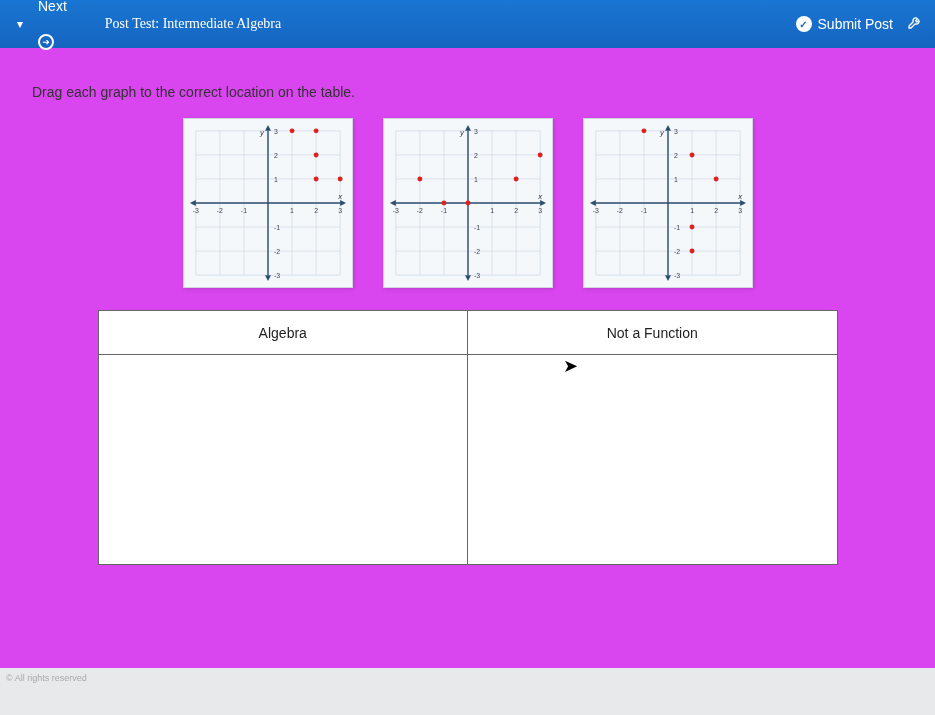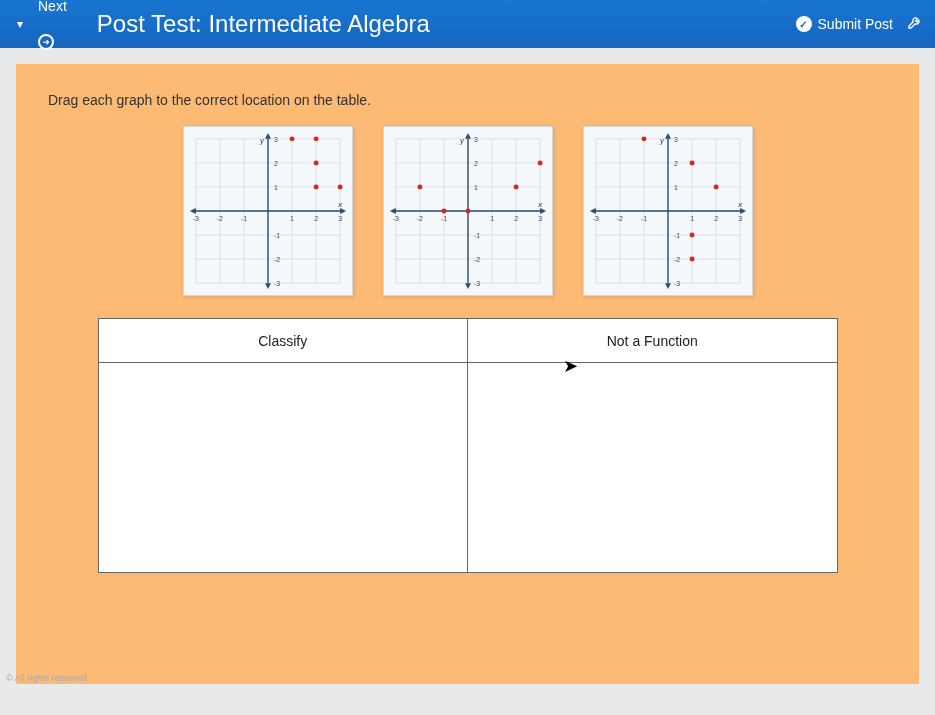--- a/index.html
+++ b/index.html
@@ -44,23 +44,24 @@
       display: inline-flex;
       width: 16px;
       height: 16px;
       border: 2px solid #fff;
       border-radius: 50%;
       align-items: center;
       justify-content: center;
       font-size: 9px;
     }
     .title {
-      margin-left: 20px;
-      font-size: 24px;
+      margin-left: 28px;
+      font-size: 14px;
       font-weight: 400;
+      font-family: Liberation Serif, serif;
     }
     .header-right {
       margin-left: auto;
       display: flex;
       align-items: center;
       gap: 14px;
     }
     .submit-btn {
       color: #fff;
       font-size: 14px;
@@ -76,23 +77,23 @@
       border-radius: 50%;
       display: inline-flex;
       align-items: center;
       justify-content: center;
       color: #1565c0;
       font-size: 10px;
       font-weight: bold;
     }
     .tool-icon { color: #fff; font-size: 16px; }
     .content {
-      background: #fdba74;
-      margin: 16px;
-      padding: 28px 32px;
+      background: #d946ef;
+      margin: 0;
+      padding: 36px 32px;
       min-height: 620px;
     }
     .instruction1 {
       font-size: 14px;
       color: #333;
       margin-bottom: 18px;
     }
     .instruction2 {
       font-size: 14px;
       color: #333;
@@ -307,21 +308,21 @@
           <circle cx="133.66666666666669" cy="60.666666666666664" r="2.5" fill="#d22"></circle>
           <circle cx="109.33333333333333" cy="109.33333333333333" r="2.5" fill="#d22"></circle>
           <circle cx="109.33333333333333" cy="133.66666666666669" r="2.5" fill="#d22"></circle>
         </svg>
       </div>
   </div>
 
   <table class="drop-table">
     <thead>
       <tr>
-        <th>Classify</th>
+        <th>Algebra</th>
         <th>Not a Function</th>
       </tr>
     </thead>
     <tbody>
       <tr>
         <td></td>
         <td></td>
       </tr>
     </tbody>
   </table>

